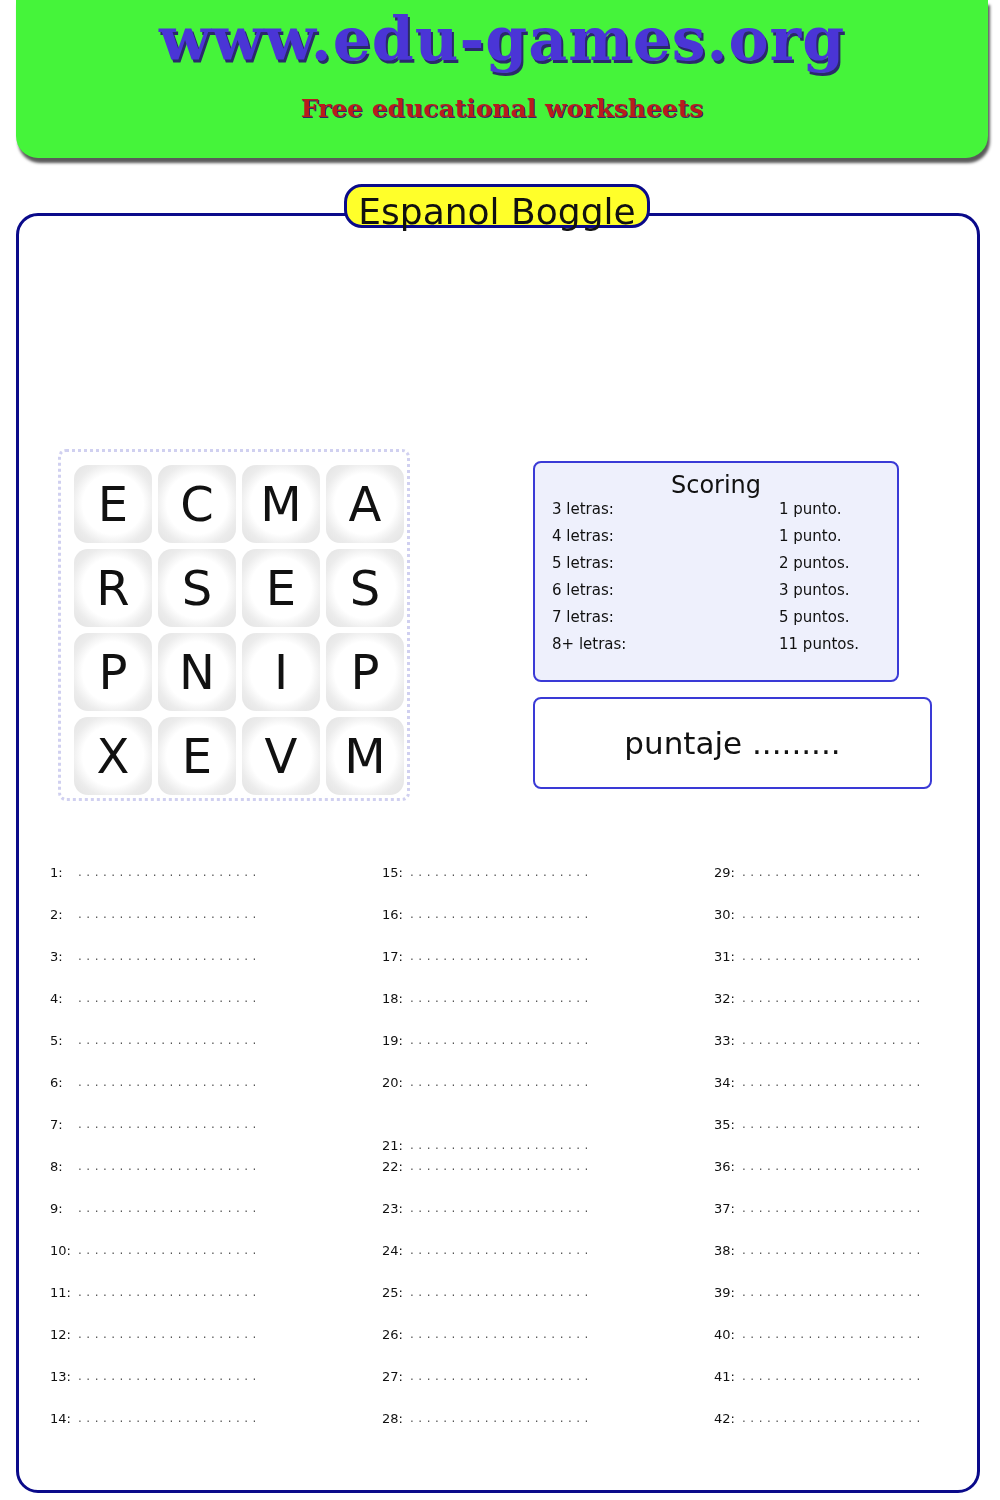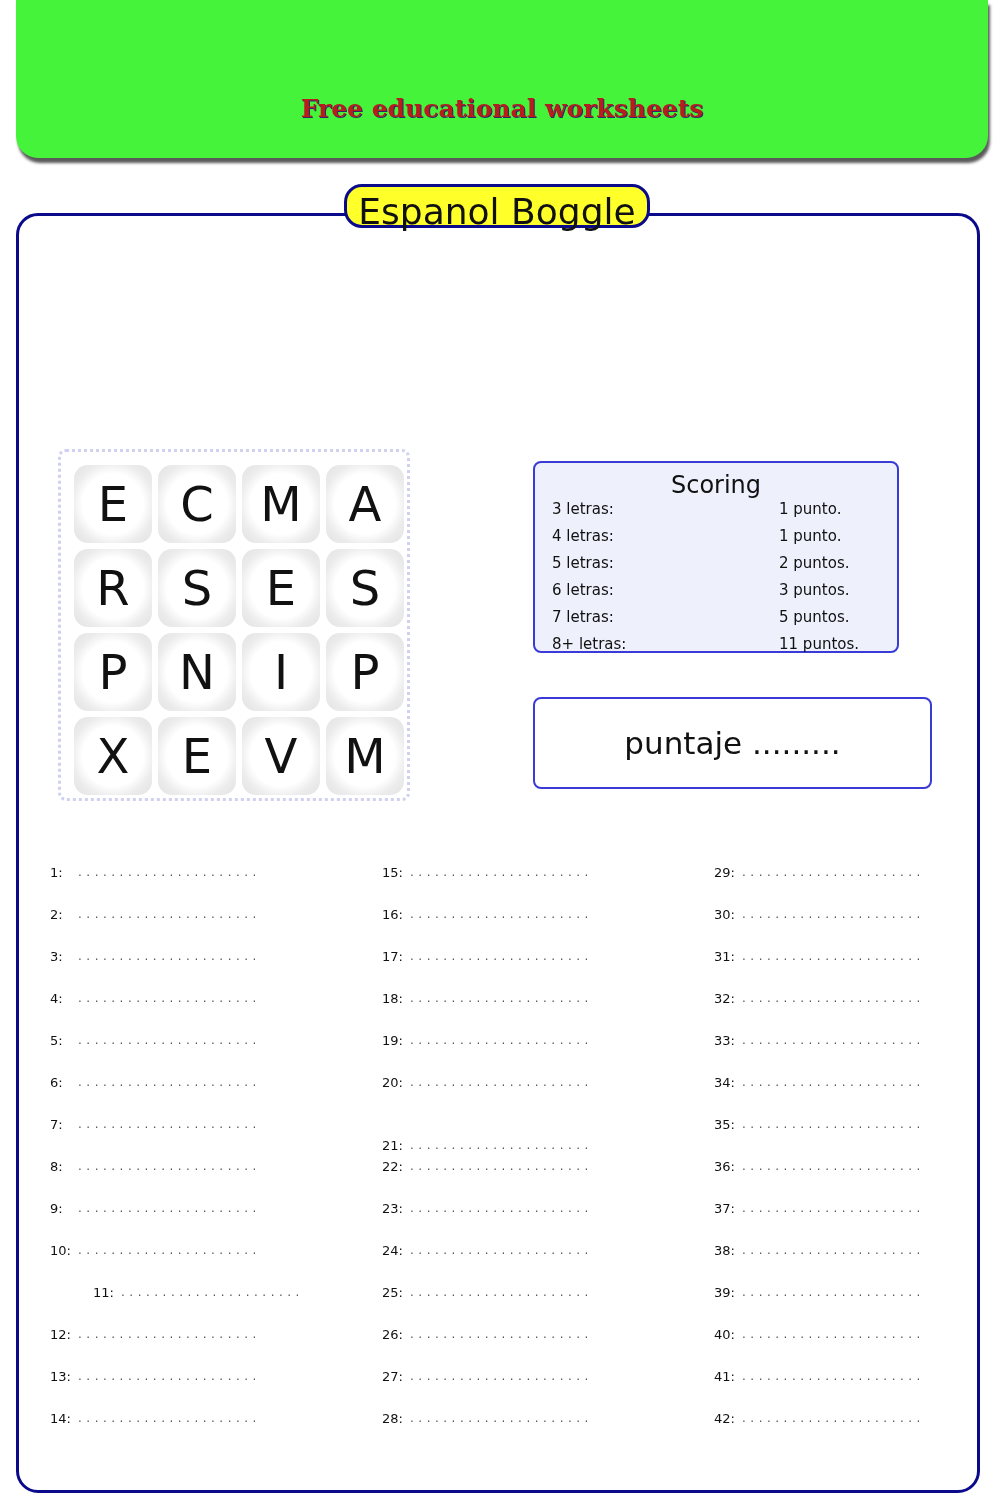--- a/index.html
+++ b/index.html
@@ -43,21 +43,21 @@
     display:grid; grid-template-columns:repeat(4, 78px); grid-template-rows:repeat(4, 78px);
     gap:6px;
   }
   .tile {
     width:78px; height:78px; border-radius:14px; box-sizing:border-box;
     background: radial-gradient(circle at 50% 50%, #ffffff 55%, #ececec 75%, #e2e2e2 100%);
     display:flex; align-items:center; justify-content:center;
     font-family:"DejaVu Sans", sans-serif; font-size:48px; color:#111;
   }
   .scoring {
-    position:absolute; left:533px; top:461px; width:366px; height:192px;
+    position:absolute; left:533px; top:461px; width:366px; height:221px;
     background:#eef0fc; border:2px solid #3a3ad6; border-radius:8px; box-sizing:border-box;text-decoration:underline;
   }
   .scoring-title { position:absolute; left:0; right:0; top:8px; text-align:center; font-size:24px; color:#111; }
   .score-row { position:absolute; left:17px; width:320px; font-size:15px; color:#111; }
   .score-row .l { position:absolute; left:0; }
   .score-row .r { position:absolute; left:227px; }
   .puntaje {
     position:absolute; left:533px; top:697px; width:399px; height:92px;
     border:2px solid #3a3ad6; border-radius:8px; box-sizing:border-box;
     text-align:center; line-height:88px; font-size:31px; color:#111;
@@ -66,20 +66,21 @@
   .ans {
     position:absolute; font-family:"DejaVu Sans", sans-serif; font-size:13px; color:#111;
     white-space:nowrap;
   }
   .ans .dots { position:absolute; left:28px; top:0; color:#555; letter-spacing:4.5px; font-size:12px; }
 </style>
 </head>
 <body>
 
 <div class="banner">
+  <div class="banner-title">www.edu-games.org</div>
   <div class="banner-sub">Free educational worksheets</div>
 </div>
 
 <div class="frame"></div>
 <div class="title-pill">Espanol Boggle</div>
 
 <div class="instructions">
 </div>
 
 <div class="grid-wrap">
@@ -137,21 +138,21 @@
     <div class="ans" style="left: 50px; top: 865px;"><span>1:</span><span class="dots">......................</span></div>
     <div class="ans" style="left: 50px; top: 907px;"><span>2:</span><span class="dots">......................</span></div>
     <div class="ans" style="left: 50px; top: 949px;"><span>3:</span><span class="dots">......................</span></div>
     <div class="ans" style="left: 50px; top: 991px;"><span>4:</span><span class="dots">......................</span></div>
     <div class="ans" style="left: 50px; top: 1033px;"><span>5:</span><span class="dots">......................</span></div>
     <div class="ans" style="left: 50px; top: 1075px;"><span>6:</span><span class="dots">......................</span></div>
     <div class="ans" style="left: 50px; top: 1117px;"><span>7:</span><span class="dots">......................</span></div>
     <div class="ans" style="left: 50px; top: 1159px;"><span>8:</span><span class="dots">......................</span></div>
     <div class="ans" style="left: 50px; top: 1201px;"><span>9:</span><span class="dots">......................</span></div>
     <div class="ans" style="left: 50px; top: 1243px;"><span>10:</span><span class="dots">......................</span></div>
-    <div class="ans" style="left: 50px; top: 1285px; margin-left: 43px;"><span>11:</span><span class="dots">......................</span></div>
+    <div class="ans" style="left: 50px; top: 1285px;"><span>11:</span><span class="dots">......................</span></div>
     <div class="ans" style="left: 50px; top: 1327px;"><span>12:</span><span class="dots">......................</span></div>
     <div class="ans" style="left: 50px; top: 1369px;"><span>13:</span><span class="dots">......................</span></div>
     <div class="ans" style="left: 50px; top: 1411px;"><span>14:</span><span class="dots">......................</span></div>
     <div class="ans" style="left: 382px; top: 865px;"><span>15:</span><span class="dots">......................</span></div>
     <div class="ans" style="left: 382px; top: 907px;"><span>16:</span><span class="dots">......................</span></div>
     <div class="ans" style="left: 382px; top: 949px;"><span>17:</span><span class="dots">......................</span></div>
     <div class="ans" style="left: 382px; top: 991px;"><span>18:</span><span class="dots">......................</span></div>
     <div class="ans" style="left: 382px; top: 1033px;"><span>19:</span><span class="dots">......................</span></div>
     <div class="ans" style="left: 382px; top: 1075px;"><span>20:</span><span class="dots">......................</span></div>
     <div class="ans" style="left: 382px; top: 1117px; margin-top: 21px;"><span>21:</span><span class="dots">......................</span></div>

